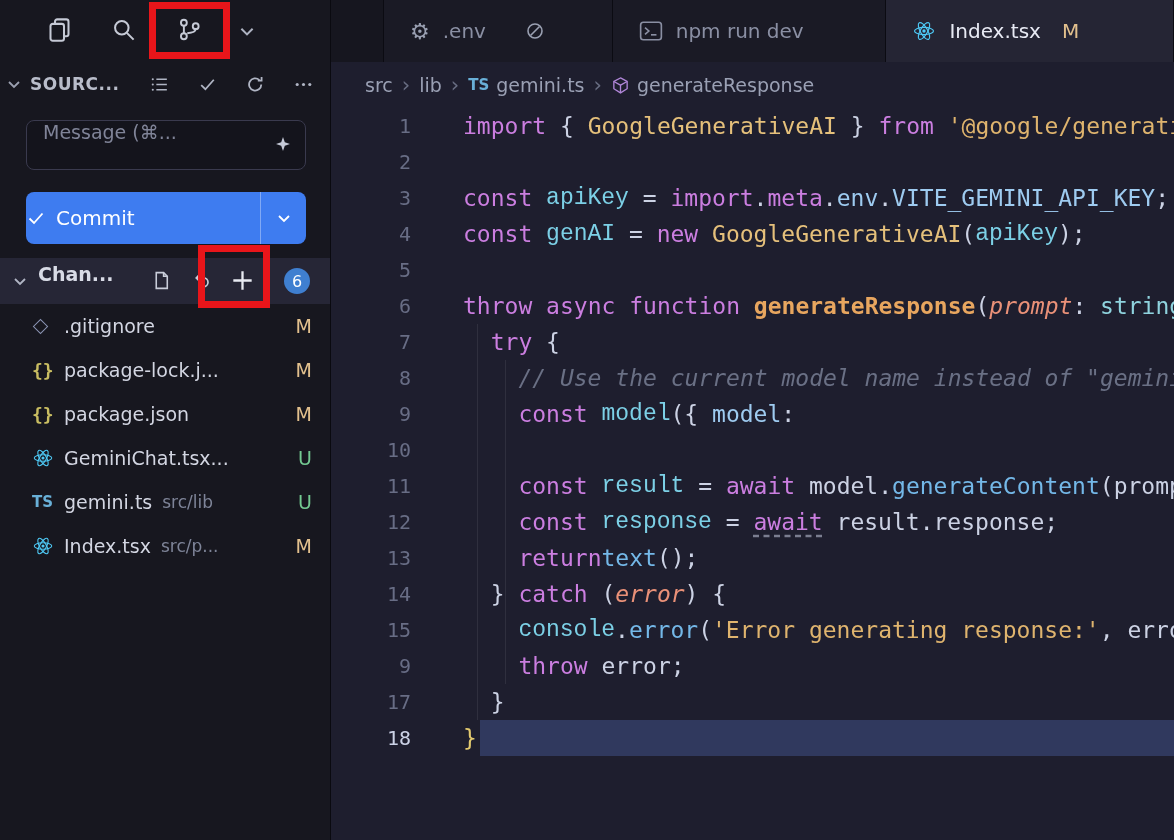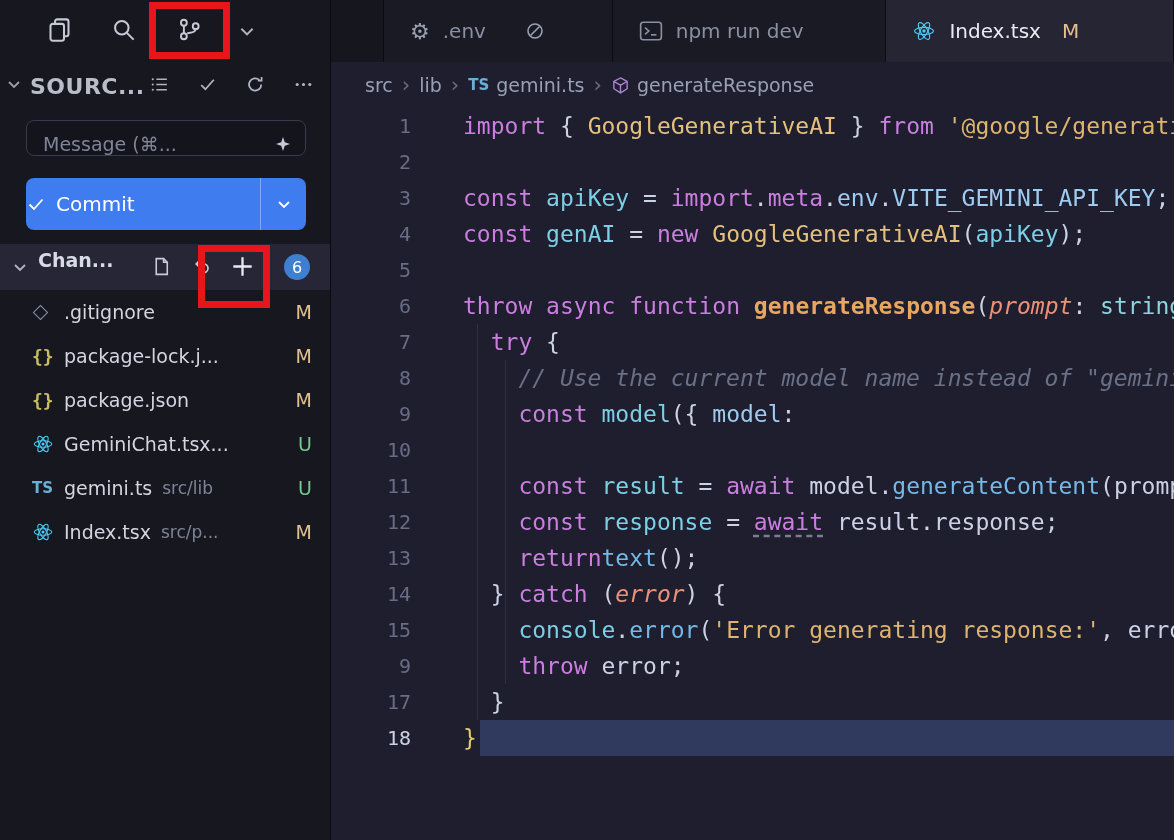--- a/index.html
+++ b/index.html
@@ -14,26 +14,26 @@
   .app{display:flex;height:100%;}
 
   
   .sidebar{width:330px;flex-shrink:0;background:#17171f;position:relative;}
   .activity-row{position:relative;height:62px;}
   .act-icon{position:absolute;top:16px;color:#c6cad6;}
   #act-files{left:46px;} #act-search{left:110px;} #act-git{left:176px;} #act-more{left:238px;top:22px;color:#aeb3c2;}
 
   .scm-header{position:relative;height:46px;}
   .scm-chevron{position:absolute;left:6px;top:14px;color:#9ba0b0;}
-  .scm-title{position:absolute;left:30px;top:12px;font-size:22px;font-weight:bold;letter-spacing:.5px;color:#b9bdca;}
+  .scm-title{position:absolute;left:30px;top:12px;font-size:17px;font-weight:bold;letter-spacing:.5px;color:#b9bdca;}
   .scm-act{position:absolute;top:12px;color:#b0b5c4;}
   #scm-list{right:160px;} #scm-check{right:112px;} #scm-refresh{right:64px;} #scm-more{right:16px;}
 
-  .message-box{position:relative;margin:12px 24px 0 26px;height:36px;background:#14141c;
-    border:1px solid #3a3a4e;border-radius:8px;display:flex;align-items:flex-end;
+  .message-box{position:relative;margin:12px 24px 0 26px;height:50px;background:#14141c;
+    border:1px solid #3a3a4e;border-radius:8px;display:flex;align-items:flex-start;
     padding:0 42px 0 16px;color:#808498;font-size:19px;}
   .sparkle{position:absolute;right:12px;top:14px;color:#c6cad8;}
 
   .commit-btn{margin:22px 24px 0 26px;height:52px;background:var(--accent);border:none;border-radius:8px;
     display:flex;align-items:center;color:#fff;font-size:20px;width:280px;cursor:pointer;font-family:inherit;}
   .commit-main{flex:1;display:flex;align-items:center;justify-content:flex-start;gap:10px;}
   .commit-drop{width:46px;align-self:stretch;display:flex;align-items:center;justify-content:center;
     border-left:1px solid rgba(255,255,255,.35);color:#fff;}
 
   .changes-row{position:relative;margin-top:14px;height:46px;background:#262636;color:#d8dbe6;}
@@ -78,21 +78,21 @@
   .gutter{width:80px;flex-shrink:0;text-align:right;font-family:"DejaVu Sans Mono",monospace;
     font-size:20px;line-height:36px;color:#686d85;}
   .gutter .active{color:#ccd2e6;}
   .code{flex:1;min-width:0;overflow:hidden;font-family:"DejaVu Sans Mono",monospace;
     font-size:23px;line-height:36px;color:var(--tx);padding-left:52px;position:relative;}
   .guide{position:absolute;width:1px;background:rgba(255,255,255,.08);}
   #guide1{left:calc(52px + 1ch);top:216px;height:396px;}
   #guide2{left:calc(52px + 3ch);top:252px;height:324px;}
   .code-line{display:flex;height:36px;white-space:pre;}
   .tk-kw{color:var(--kw);} .tk-tx{color:var(--tx);} .tk-cl{color:var(--cl);} .tk-st{color:var(--st);}
-  .tk-vr{color:var(--vr);} .tk-fn{color:var(--fn);} .tk-pr{color:var(--pr);} .tk-ty{color:var(--ty);}
+  .tk-vr{color:var(--vr);font-family:Liberation Mono, monospace;} .tk-fn{color:var(--fn);} .tk-pr{color:var(--pr);} .tk-ty{color:var(--ty);}
   .tk-cm{color:var(--cm);font-style:italic;}
   .tk-prm{color:var(--prm);font-style:italic;}
   .tk-fd{color:var(--fd);font-weight:bold;}
   .tk-gd{color:var(--gd);}
   .tk-kwu{color:var(--kw);text-decoration:underline dashed rgba(200,205,225,.55);text-underline-offset:5px;}
   .tail-hl{flex:1;background:rgba(92,124,205,.30);margin-left:3px;}
 
   
   .annotation{position:absolute;border:7px solid var(--red);z-index:50;pointer-events:none;}
   #anno1{left:149px;top:2px;width:81px;height:57px;}

